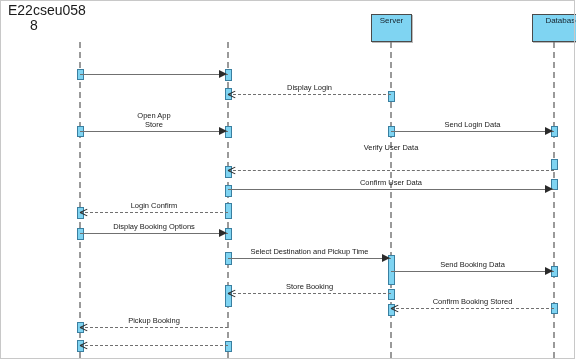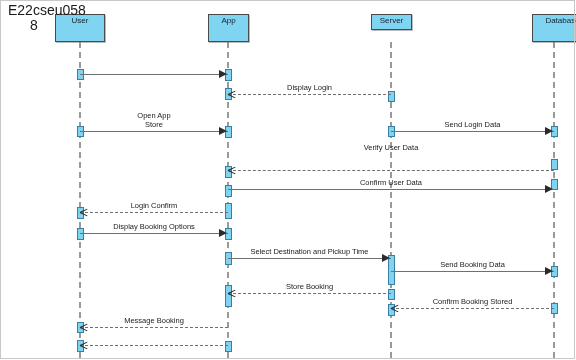--- a/index.html
+++ b/index.html
@@ -111,27 +111,21 @@
   .arrowhead.open-left::after  { transform: rotate(25deg); }
 </style>
 </head>
 <body>
 
 <div id="canvas">
     <div class="lifeline" style="left: 79px; top: 42px; height: 316px;"></div>
     <div class="lifeline" style="left: 227px; top: 42px; height: 316px;"></div>
     <div class="lifeline" style="left: 390px; top: 42px; height: 316px;"></div>
     <div class="lifeline" style="left: 553px; top: 42px; height: 316px;"></div>
-    <div class="actor-box" style="left: 55px; top: 14px; width: 50px; height: 28px;">
-      <div class="actor-label">User</div>
-    </div>
-    <div class="actor-box" style="left: 208px; top: 14px; width: 41px; height: 28px;">
-      <div class="actor-label">App</div>
-    </div>
-    <div class="actor-box" style="left: 371px; top: 14px; width: 41px; height: 16px;">
+    <div class="actor-box" style="left: 371px; top: 14px; width: 41px; height: 28px;">
       <div class="actor-label">Server</div>
     </div>
     <div class="actor-box" style="left: 532px; top: 14px; width: 61px; height: 28px;">
       <div class="actor-label">Database</div>
     </div>
     <div class="activation" style="left: 76.5px; top: 69px; height: 11px;"></div>
     <div class="activation" style="left: 76.5px; top: 126px; height: 11px;"></div>
     <div class="activation" style="left: 76.5px; top: 207px; height: 12px;"></div>
     <div class="activation" style="left: 76.5px; top: 228px; height: 12px;"></div>
     <div class="activation" style="left: 76.5px; top: 322px; height: 11px;"></div>
@@ -187,20 +181,20 @@
     <div class="arrowhead filled-right" style="left: 545px; top: 267px; transform: none;"></div>
     <div class="msg-label" style="left: 472.5px; top: 260px;">Send Booking Data</div>
     <div class="msg-line dashed" style="left: 228px; top: 293px; width: 163px;"></div>
     <div class="arrowhead open-left" style="left: 228px; top: 289px; transform: none;"></div>
     <div class="msg-label" style="left: 309.5px; top: 282px;">Store Booking</div>
     <div class="msg-line dashed" style="left: 391px; top: 308px; width: 163px;"></div>
     <div class="arrowhead open-left" style="left: 391px; top: 304px; transform: none;"></div>
     <div class="msg-label" style="left: 472.5px; top: 297px;">Confirm Booking Stored</div>
     <div class="msg-line dashed" style="left: 80px; top: 327px; width: 148px;"></div>
     <div class="arrowhead open-left" style="left: 80px; top: 323px; transform: none;"></div>
-    <div class="msg-label" style="left: 154px; top: 316px;">Message Booking</div>
+    <div class="msg-label" style="left: 154px; top: 316px;">Pickup Booking</div>
     <div class="msg-line dashed" style="left: 80px; top: 345px; width: 148px;"></div>
     <div class="arrowhead open-left" style="left: 80px; top: 341px; transform: none;"></div>
   </div>
 <div class="page-border"></div>
 
 <div class="corner-label" id="roll-label" style="left:8px; top:4px;">E22cseu058</div>
 <div class="corner-label" id="num-label" style="left:30px; top:19px;">8</div>
 
 </body></html>

